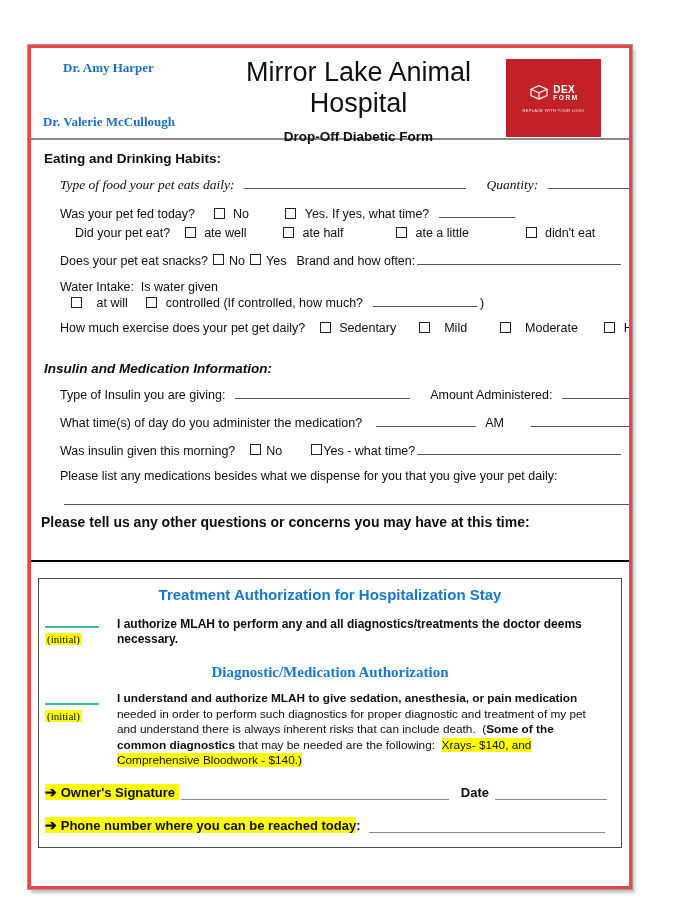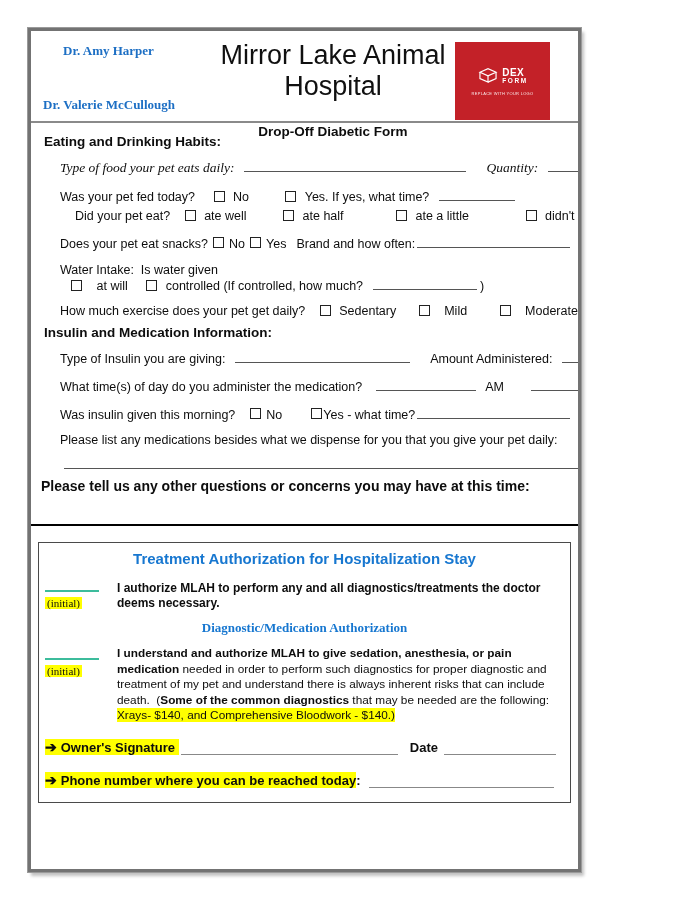--- a/index.html
+++ b/index.html
@@ -2,32 +2,32 @@
 <html style="--highlight: #ffff00; --blue: #1777d0; --teal: #3cbc9c; --logored: #c32128; --doctorblue: #1d6fc4;"><head>
 <meta charset="utf-8">
 <style>
   * { box-sizing: border-box; }
   html,body { margin:0; padding:0; }
   body {
     width:695px; height:900px; position:relative; background:#fff;
     font-family:"Liberation Sans", sans-serif; color:#0d0d0d;
   }
   .page {
-    position:absolute; left:28px; top:28px; width:553px; height:844px;
-    background:#fff; border:3px solid #737373; outline:1px solid #9a9a9a;
+    position:absolute; left:28px; top:45px; width:604px; height:844px;
+    background:#fff; border:3px solid #ef4444; outline:1px solid #9a9a9a;
     box-shadow:3px 4px 3px #c2c2c2; overflow:hidden;
   }
   
   .header { display:flex; height:92px; border-bottom:2px solid #8a8a8a; }
   .docs { width:180px; display:flex; flex-direction:column; justify-content:space-between; padding:12px 0 8px 12px; }
   .doc { font-family:"Liberation Serif", serif; font-weight:bold; font-size:13px; color:var(--doctorblue,#1d6fc4); }
   .doc1 { margin-left:20px; }
   .htitle-wrap { flex:1; text-align:center; padding-top:9px; }
   .htitle { font-size:27px; color:#101010; }
-  .hsub { font-size:13.5px; font-weight:bold; margin-top:22px; }
+  .hsub { font-size:13.5px; font-weight:bold; margin-top:10px; }
   .logo {
     width:95px; height:78px; flex:none; margin:11px 28px 0 0;
     background:var(--logored,#c32128); color:#fff;
     display:flex; flex-direction:column; align-items:center; justify-content:center;
   }
   .logo-row { display:flex; align-items:center; gap:3px; }
   .logo-name { display:flex; flex-direction:column; line-height:1.05; }
   .logo-dex { font-weight:bold; font-size:10px; letter-spacing:.5px; }
   .logo-form { font-weight:bold; font-size:6.5px; letter-spacing:1.6px; }
   .logo-tag { font-size:4px; margin-top:4px; letter-spacing:.3px; opacity:.9; }
@@ -54,21 +54,21 @@
   .questions { font-weight:bold; font-size:14px; margin:6px 6px 0 10px; }
   
   .divider { border-top:2.5px solid #000; margin-top:30px; }
   .authbox { margin:16px 7px 0 7px; border:1px solid #4a4a4a; padding-bottom:10px; }
   .authtitle { text-align:center; font-weight:bold; font-size:15px; color:var(--blue,#1777d0); margin-top:7px; }
   .authrow { display:flex; margin:11px 10px 0 6px; }
   .initblk { width:62px; flex:none; padding-top:6px; }
   .initline { display:block; width:54px; border-bottom:2px solid var(--teal,#3cbc9c); height:8px; margin-bottom:1px; }
   .initlbl { font-family:"Liberation Serif", serif; font-size:11px; background:var(--highlight,#ffff00); padding:0 2px; }
   .authtext { flex:1; padding:3px 4px 0 10px; font-weight:bold; font-size:12px; line-height:15px; white-space:normal; }
-  .diagtitle { text-align:center; font-family:"Liberation Serif", serif; font-weight:bold; font-size:13px; color:var(--blue,#1777d0); margin-top:9px; }
+  .diagtitle { text-align:center; font-family:"Liberation Serif", serif; font-weight:bold; font-size:15px; color:var(--blue,#1777d0); margin-top:17px; }
   .para { flex:1; padding:0 6px 0 10px; font-size:11.8px; line-height:15.5px; white-space:normal; }
   .sigrow { display:flex; align-items:flex-end; margin:15px 14px 0 6px; font-size:13px; font-weight:bold; }
   .phonerow { display:flex; align-items:flex-end; margin:17px 14px 4px 6px; font-size:13px; font-weight:bold; }
   .arrow { font-size:14px; font-weight:bold; padding-right:4px; }
   .graybl { border-bottom-color:#888; }
 </style>
 </head>
 <body>
 
 <div class="page">
@@ -159,21 +159,21 @@
     <span class="g6"></span><span class="cb"></span>
     <span>Sedentary</span>
     <span class="g14"></span><span class="cb"></span>
     <span class="g6"></span><span>Mild</span>
     <span class="g24"></span><span class="cb"></span>
     <span class="g6"></span><span>Moderate</span>
     <span class="g18"></span><span class="cb"></span>
     <span>Heavy</span>
   </div>
 
-  <div class="r sec" style="margin-top:7px;">Insulin and Medication Information:</div>
+  <div class="r sec" style="margin-top:26px;font-style:italic;">Insulin and Medication Information:</div>
 
   <div class="r">
     <span>Type of Insulin you are giving:</span>
     <span class="g6"></span><span class="bl w175"></span>
     <span class="g14"></span>
     <span>Amount Administered:</span>
     <span class="g6"></span><span class="bl w118"></span>
   </div>
 
   <div class="r" style="margin-top:12px;">

